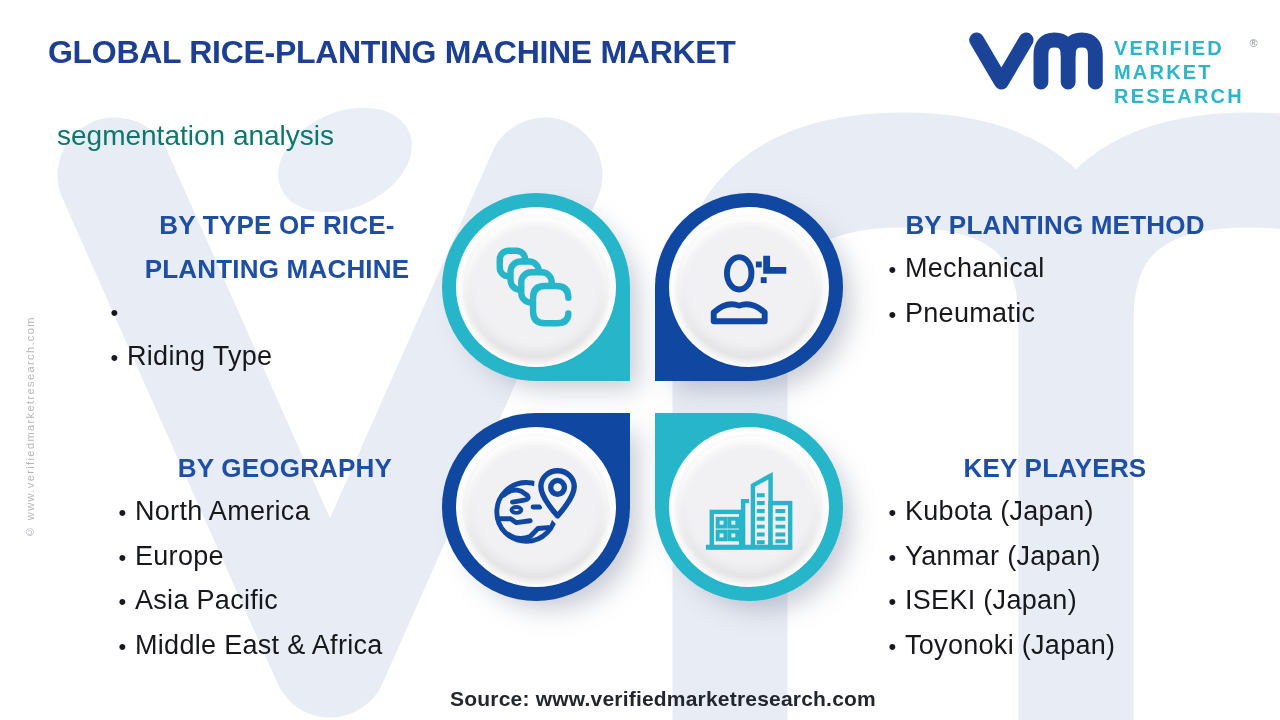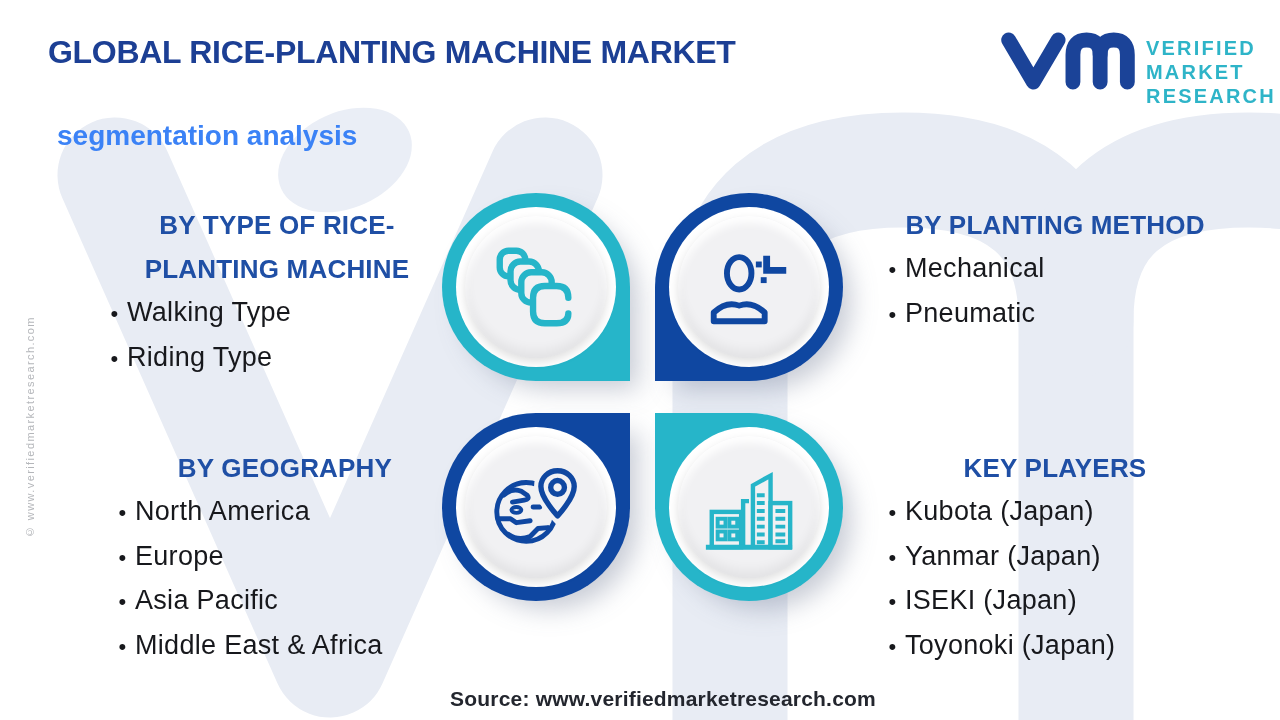--- a/index.html
+++ b/index.html
@@ -10,23 +10,23 @@
   }
   
   .watermark { position:absolute; left:0; top:0; width:1280px; height:720px; z-index:0; }
   
   .title {
     position:absolute; left:48px; top:34px; z-index:3;
     font-size:32px; font-weight:700; letter-spacing:-0.3px; color:#1c3f94;
   }
   .subtitle {
     position:absolute; left:57px; top:120px; z-index:3;
-    font-size:28px; font-weight:700; color:#3b82f6;
-  }
-  .logo { position:absolute; left:1000px; top:30px; z-index:3; display:flex; align-items:flex-start; }
+    font-size:28px; font-weight:400; color:#0f766e;
+  }
+  .logo { position:absolute; left:968px; top:30px; z-index:3; display:flex; align-items:flex-start; }
   .logo-mark { display:block; }
   .logo-text { margin-left:10px; margin-top:6px; position:relative; width:max-content; }
   .logo-line {
     font-size:20px; font-weight:700; letter-spacing:2.2px; line-height:24px; color:#2eb4c8;
   }
   .reg { position:absolute; right:-16px; top:-5px; font-size:11px; font-weight:400; color:#8b909a; }
   
   .graphic { position:absolute; left:442px; top:193px; width:401px; height:408px; z-index:2; }
   .quad { position:absolute; width:188px; height:188px; }
   .q-tl { left:0;   top:0;   }
@@ -188,21 +188,20 @@
   </div>
 
   <div class="section sec-type">
     <div class="sec-heading">
       <div>BY TYPE OF RICE-</div>
       <div>PLANTING MACHINE</div>
     </div>
     <ul class="sec-items">
       <li class="sec-item">
           <span class="bullet">•</span>
-          <span>Walking Type</span>
         </li>
       <li class="sec-item">
           <span class="bullet">•</span>
           <span>Riding Type</span>
         </li>
     </ul>
   </div>
 
   <div class="section sec-method">
     <div class="sec-heading">

